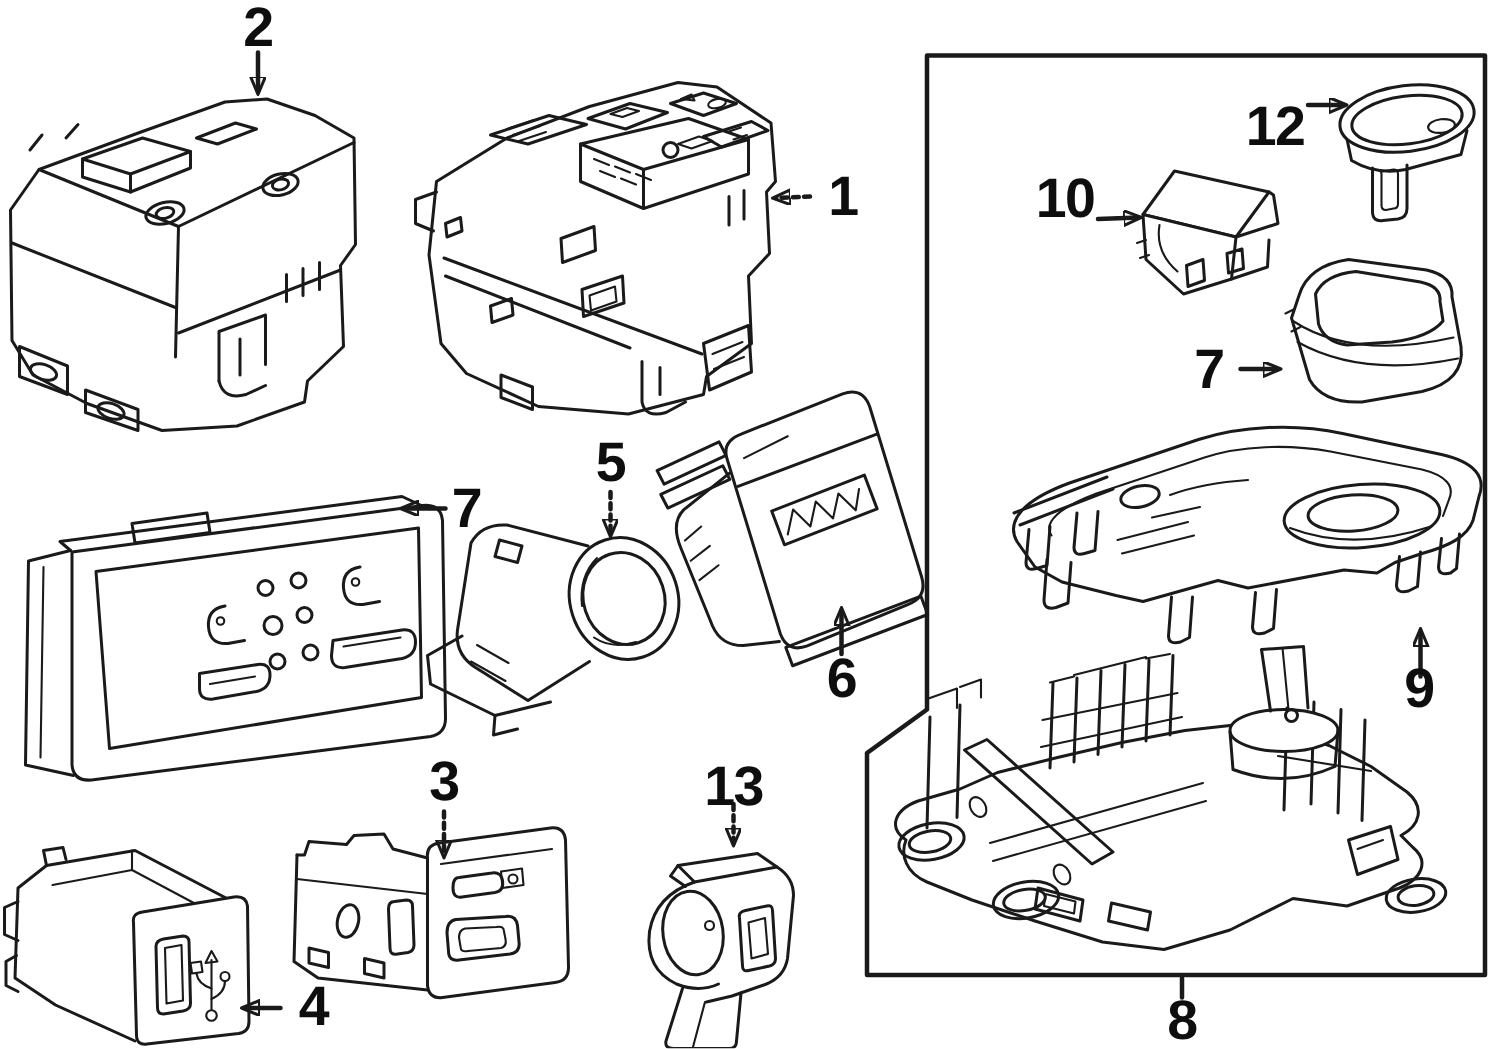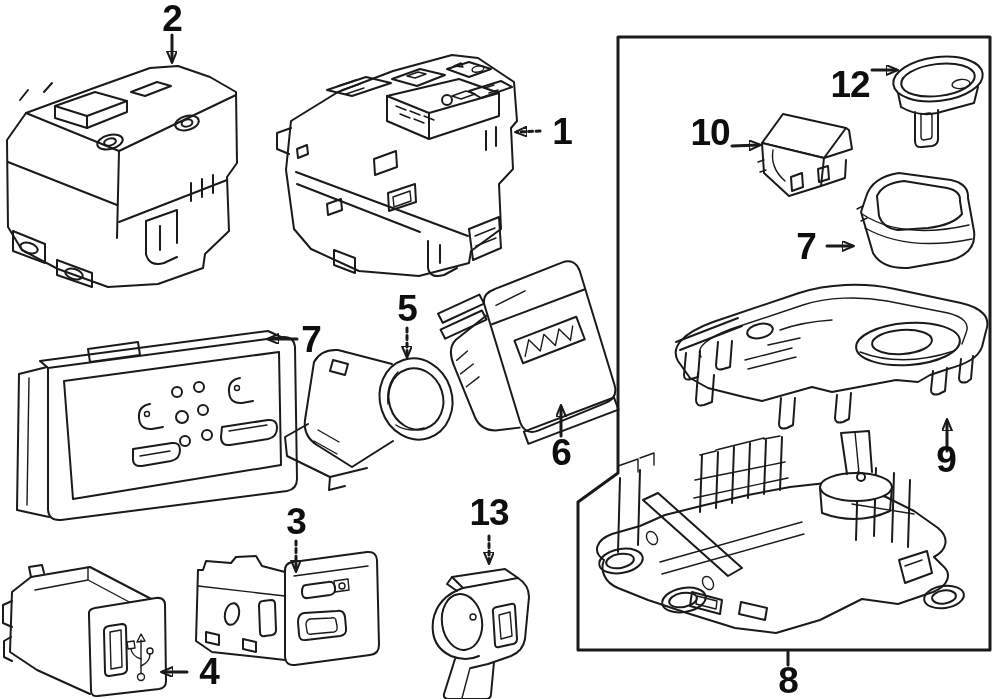--- a/index.html
+++ b/index.html
@@ -291,14 +291,14 @@
   <div class="callout" style="left:296px; top:521px">3</div>
   <div class="callout" style="left:209px; top:671px">4</div>
   <div class="callout" style="left:407px; top:308px">5</div>
   <div class="callout" style="left:561px; top:452px">6</div>
   <div class="callout" style="left:311px; top:339px">7</div>
   <div class="callout" style="left:788px; top:680px">8</div>
   <div class="callout" style="left:946px; top:459px">9</div>
   <div class="callout" style="left:710px; top:132px">10</div>
   <div class="callout" style="left:806px; top:246px">7</div>
   <div class="callout" style="left:850px; top:84px">12</div>
-  <div class="callout" style="left:489px; top:512px">13</div>
+  <div class="callout" style="left:489px; top:524px">13</div>
 </div>
 
 </body></html>

